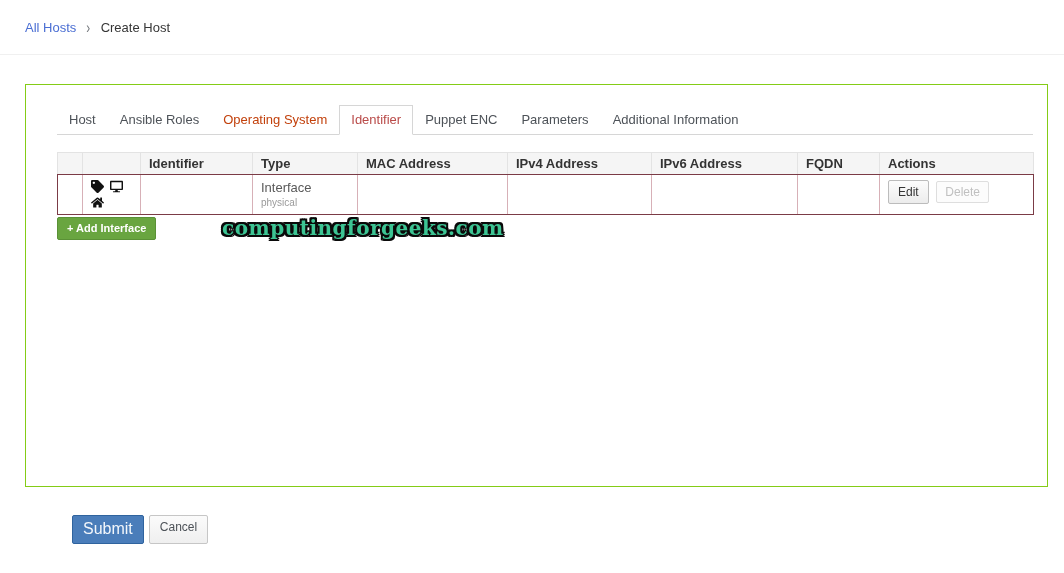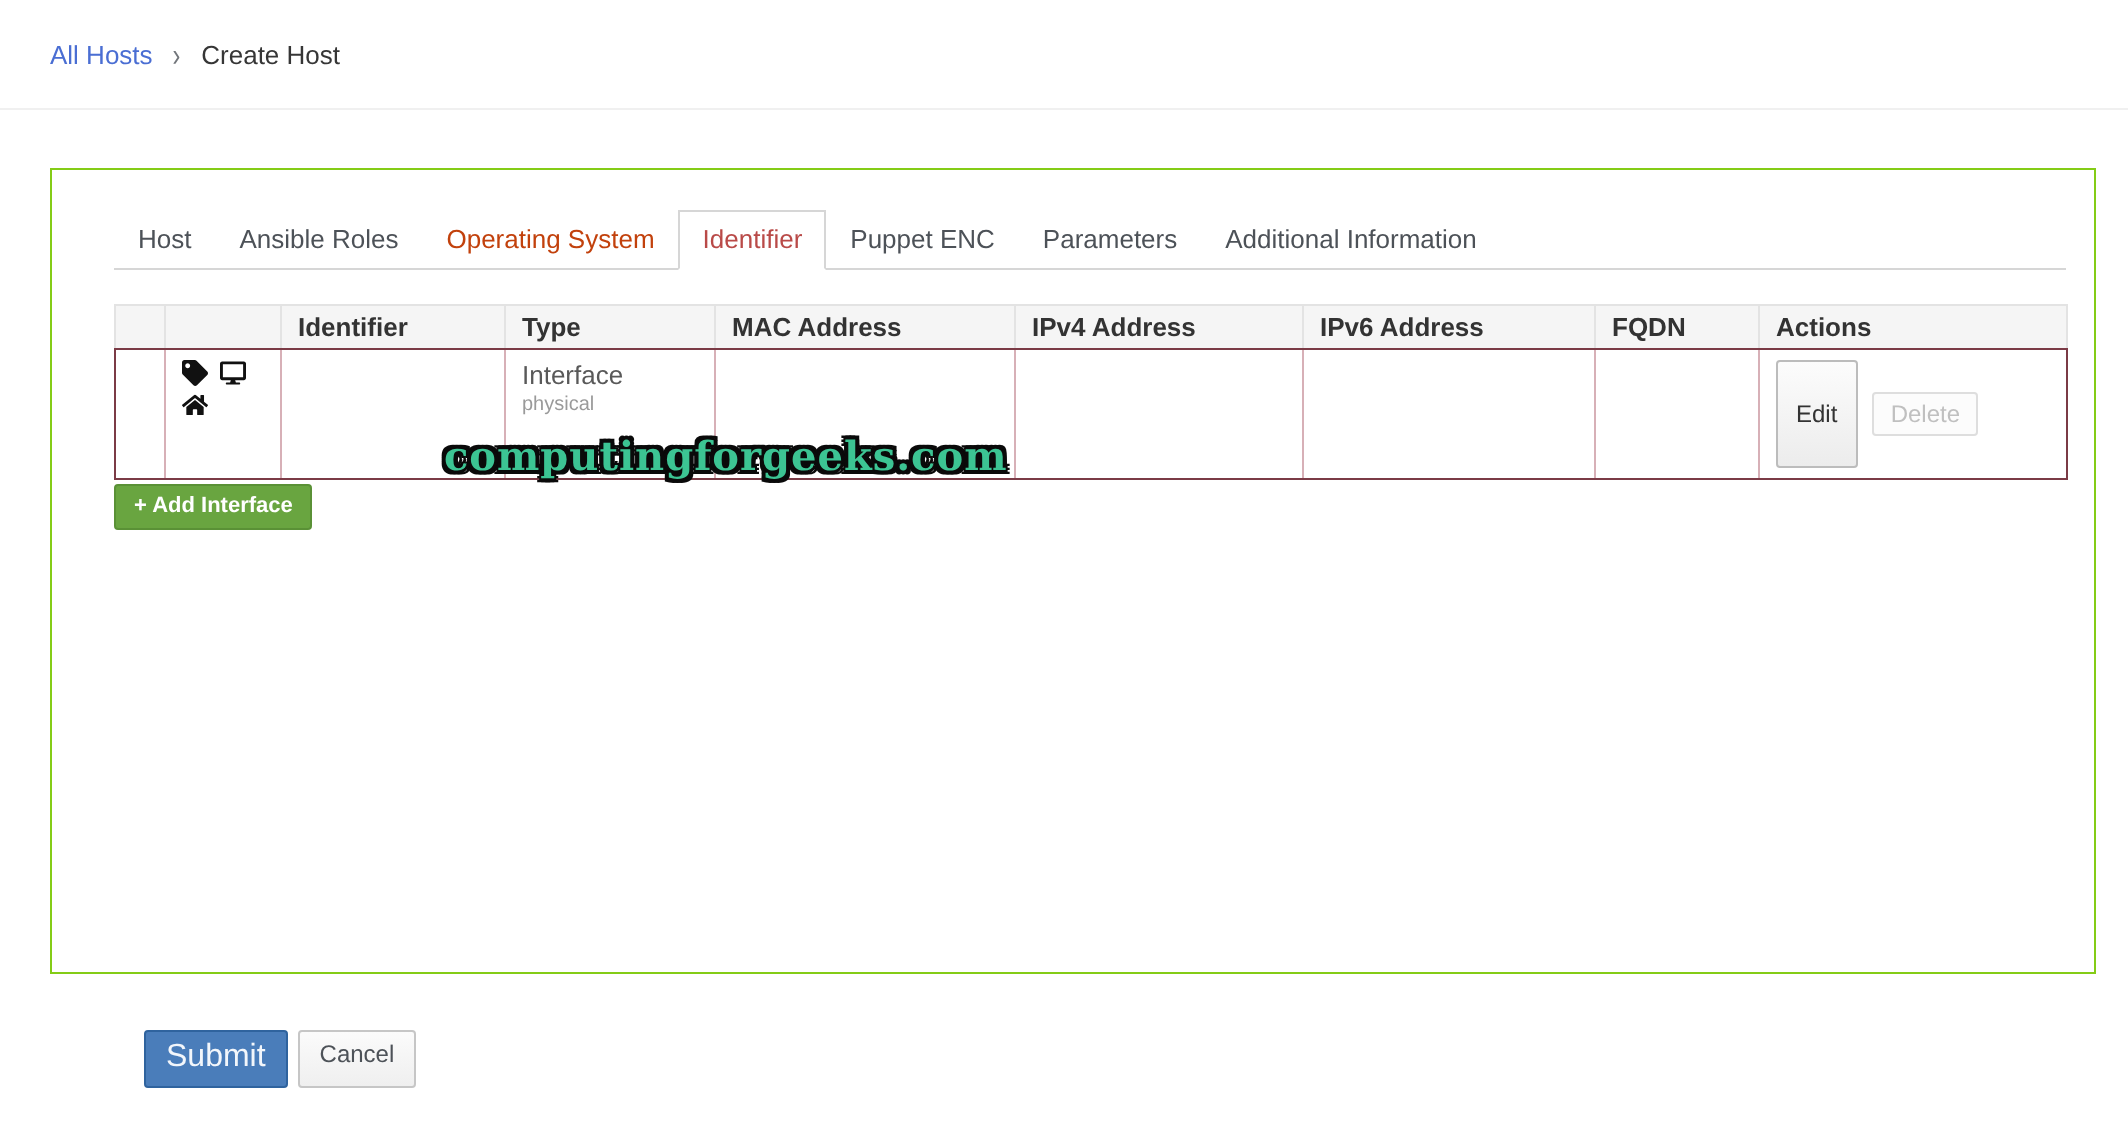--- a/index.html
+++ b/index.html
@@ -59,21 +59,21 @@
   table.ifaces td:last-child  { border-right:1px solid #7b3b46; }
 
   .flag-icons { display:flex; flex-wrap:wrap; width:34px; gap:3px 6px; }
   .flag-icons svg { width:13px; height:13px; fill:#111; display:block; }
 
   .type-main { color:#595959; line-height:15px; }
   .type-sub  { color:#9a9a9a; font-size:10px; margin-top:2px; }
 
   .btn { display:inline-block; cursor:pointer; border-radius:2px; text-align:center; }
   .btn-edit {
-    font-size:12px; padding:19px 9px; color:#333;
+    font-size:12px; padding:4px 9px; color:#333;
     border:1px solid #bcbcbc; background:linear-gradient(#fcfcfc,#ececec);
   }
   .btn-delete {
     font-size:12px; padding:3px 8px; margin-left:4px; color:#c0c0c0;
     border:1px solid #dedede; background:#fcfcfc; cursor:default;
   }
 
   .btn-add {
     margin-top:2px; font-size:11px; font-weight:bold; color:#fff;
     background:#69a540; border:1px solid #5a9136; border-radius:2px;

